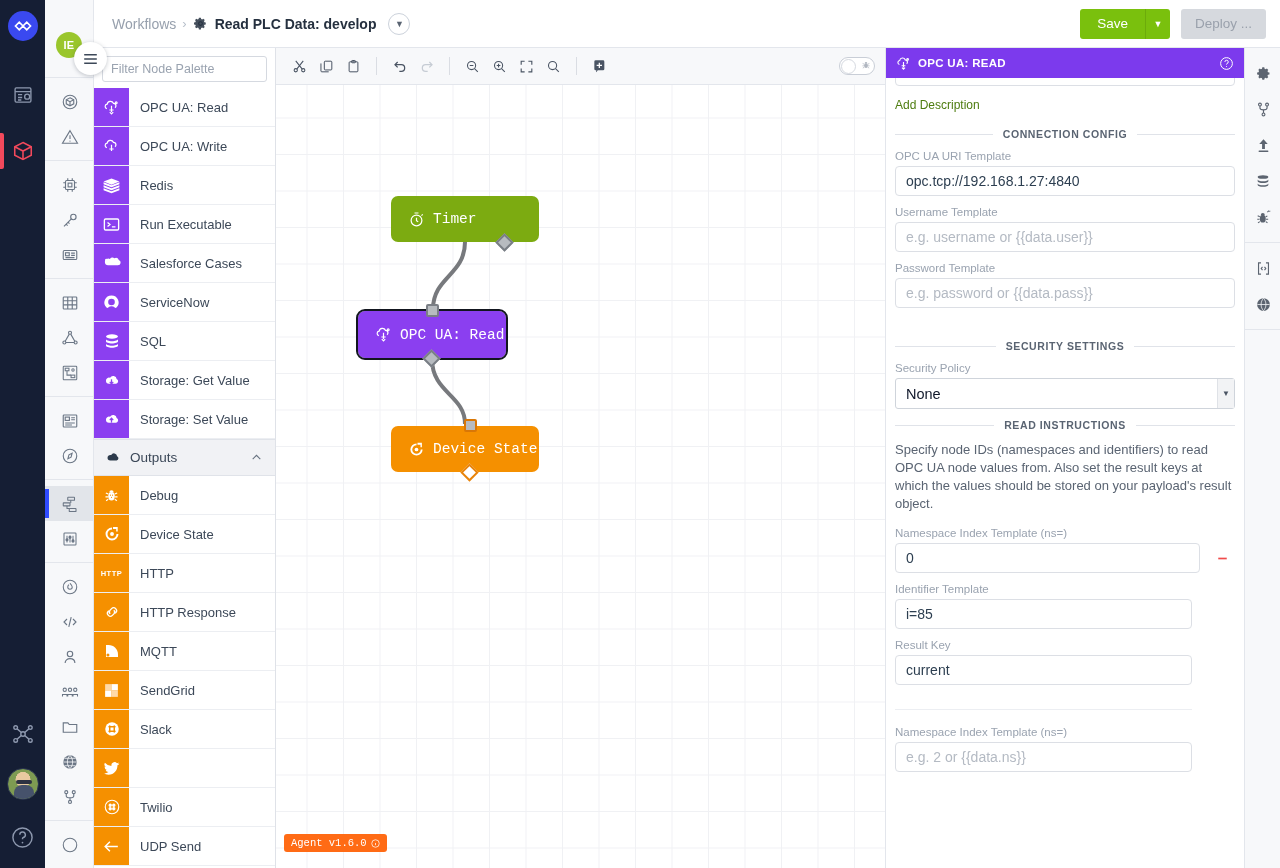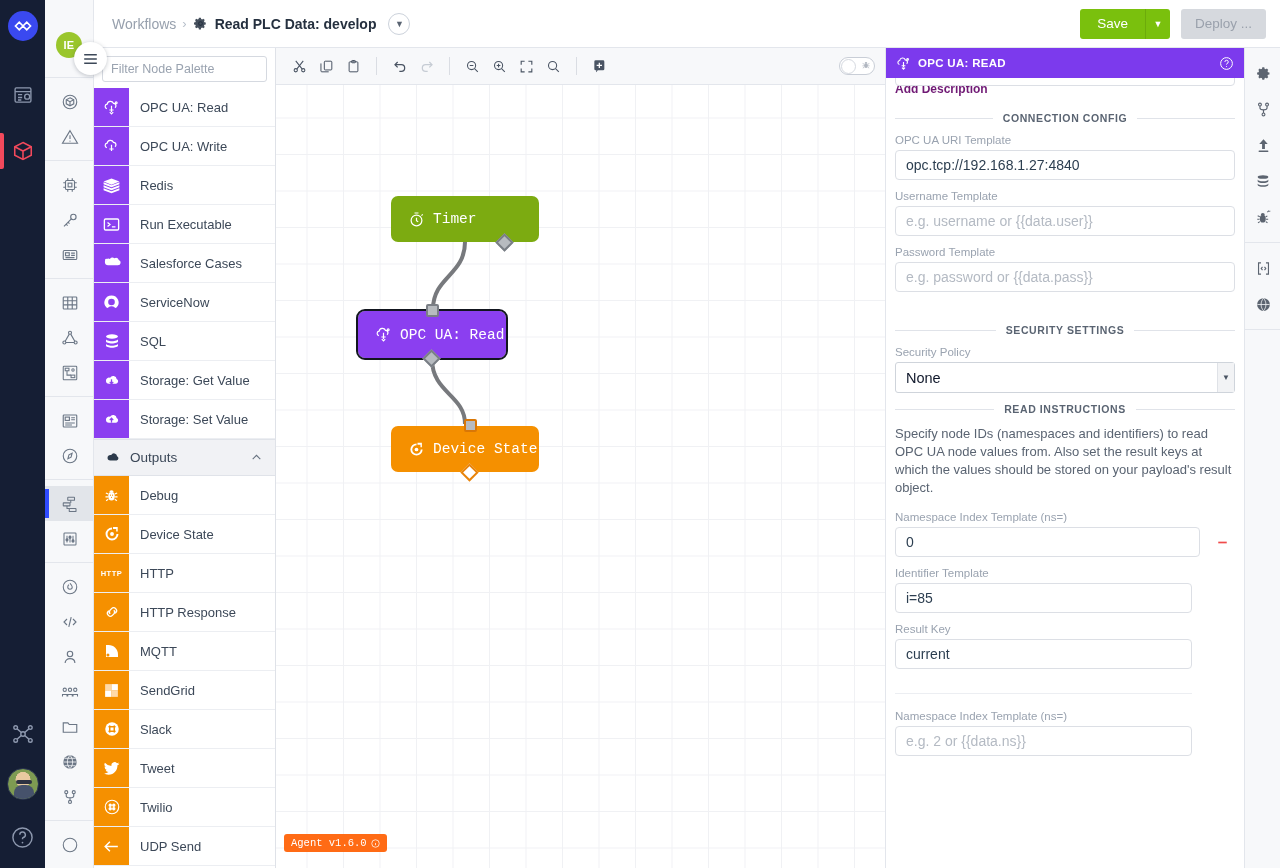--- a/index.html
+++ b/index.html
@@ -198,21 +198,21 @@
   .config-head {
     height:30px; background:#7c3aed; color:#fff; display:flex; align-items:center;
     padding:0 10px; gap:7px; font-size:11.5px; font-weight:bold; letter-spacing:.3px;
   }
   .config-head .spacer{flex:1;}
   .config-body { padding:0 9px; height:calc(100% - 30px); overflow:hidden; position:relative;}
   .cut-input {
     position:absolute; left:9px; right:9px; top:-14px; height:22px;
     border:1px solid #dcdfe5; border-radius:4px; background:#fff;
   }
-  .link { color:#701a75; font-size:12px; font-weight:bold; cursor:pointer; display:inline-block; margin-top:4px;}
+  .link { color:#4d7c0f; font-size:12px; font-weight:normal; cursor:pointer; display:inline-block; margin-top:20px;}
   .section-div {
     display:flex; align-items:center; gap:10px; margin:16px 0 10px 0;
     color:#5a6472; font-size:10.5px; font-weight:bold; letter-spacing:.6px;
   }
   .section-div .ln { flex:1; height:1px; background:#e0e3e9; }
   .helptext { color:#5a6472; font-size:13px; line-height:18px; margin-bottom:11px; }
   .flabel { color:#9aa3b0; font-size:11.5px; margin-bottom:4px; }
   .finput {
     width:100%; height:30px; border:1px solid #dcdfe5; border-radius:4px; background:#fff;
     padding:0 10px; font-size:14px; color:#2c3e50; font-family:"Liberation Sans",sans-serif;
@@ -642,21 +642,20 @@
           </svg>
       </div>
       <div class="nlabel">Slack</div>
     </div>
     <div class="node-row">
       <div class="swatch" style="background:#f59000">
         <svg width="19" height="19" viewBox="0 0 24 24" fill="#fff">
             <path d="M22 5.9a8 8 0 0 1-2.3.6 4 4 0 0 0 1.8-2.2 8 8 0 0 1-2.6 1A4 4 0 0 0 12 8.9 11.4 11.4 0 0 1 3.7 4.7a4 4 0 0 0 1.2 5.4 4 4 0 0 1-1.8-.5 4 4 0 0 0 3.2 3.9 4 4 0 0 1-1.8.1 4 4 0 0 0 3.7 2.8A8 8 0 0 1 2 18.1a11.3 11.3 0 0 0 6.1 1.8c7.4 0 11.4-6.1 11.4-11.4v-.5A8 8 0 0 0 22 5.9Z"></path>
           </svg>
       </div>
-      <div class="nlabel">Tweet</div>
     </div>
     <div class="node-row">
       <div class="swatch" style="background:#f59000">
         <svg width="18" height="18" viewBox="0 0 24 24" fill="none" stroke="#fff" stroke-width="1.5">
             <circle cx="12" cy="12" r="9"></circle>
             <circle cx="9.6" cy="9.6" r="1.5" fill="#fff"></circle>
             <circle cx="14.4" cy="9.6" r="1.5" fill="#fff"></circle>
             <circle cx="9.6" cy="14.4" r="1.5" fill="#fff"></circle>
             <circle cx="14.4" cy="14.4" r="1.5" fill="#fff"></circle>
           </svg>

